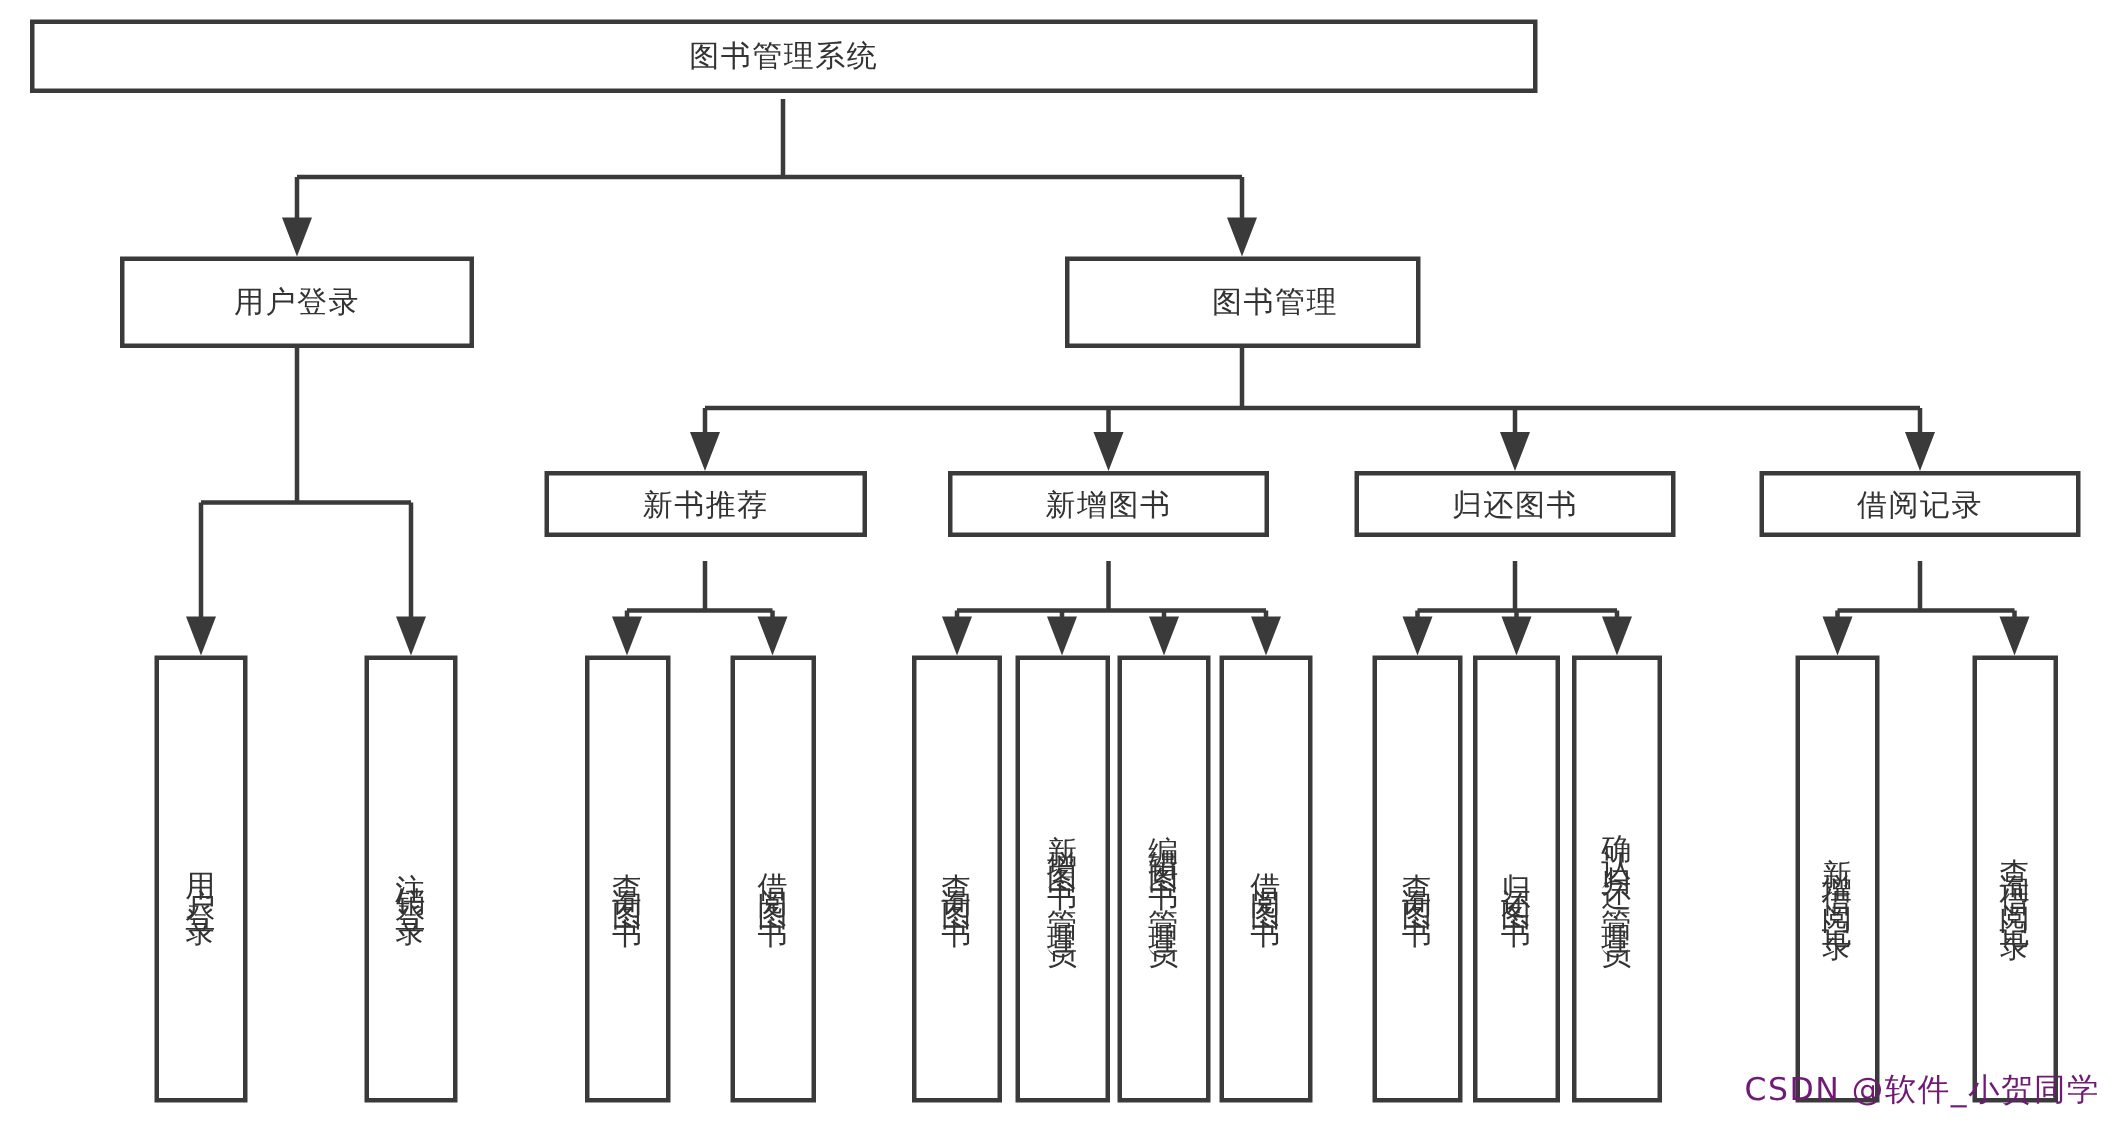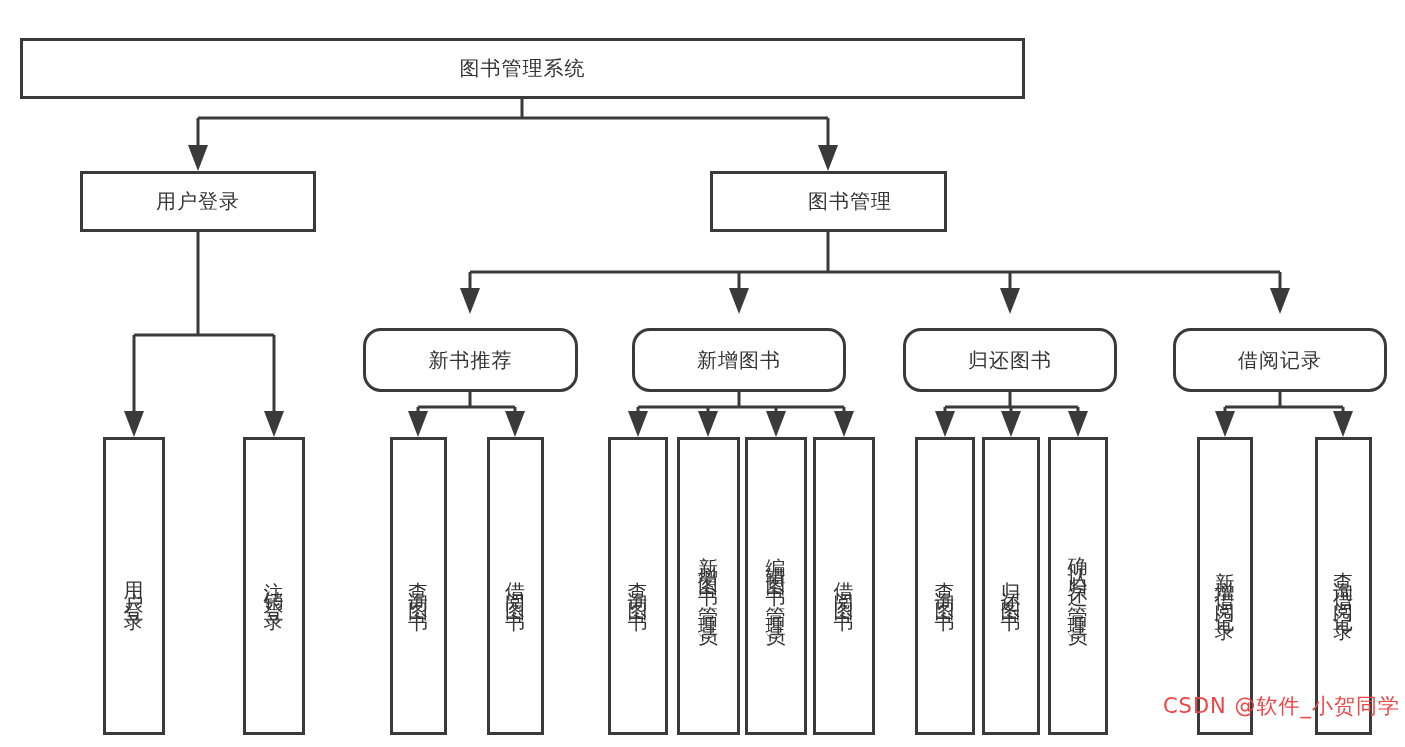--- a/index.html
+++ b/index.html
@@ -26,26 +26,26 @@
     white-space:nowrap;
   }
   .box .vlabel {
     writing-mode:vertical-rl;
     text-orientation:mixed;
     letter-spacing:10px;
     line-height:1;
     white-space:nowrap;
   }
   
-  .n-root   { left:20px;  top:13px;  width:1005px; height:61px;margin-top:25px; }
+  .n-root   { left:20px;  top:13px;  width:1005px; height:49px; }
   
   .n-login  { left:80px;  top:171px; width:236px; height:61px; }
   .n-mgmt   { left:710px; top:171px; width:237px; height:61px;padding-left:43px; }
   
-  .n-l2 { top:328px; height:64px;border-radius:18px; }
+  .n-l2 { top:314px; height:44px; }
   .n-newbook { left:363px;  width:215px; }
   .n-borrow  { left:632px;  width:214px; }
   .n-current { left:903px;  width:214px; }
   .n-records { left:1173px; width:214px;text-align:center; }
   
   .leaf { top:437px; height:298px; }
   .lf1  { left:103px;  width:62px; }
   .lf2  { left:243px;  width:62px; }
   .lf3  { left:390px;  width:57px; }
   .lf4  { left:487px;  width:57px; }
@@ -59,24 +59,24 @@
   .lf12 { left:1197px; width:56px; }
   .lf13 { left:1315px; width:57px; }
 
   svg.connectors {
     position:absolute; left:0; top:0;
     width:1405px; height:747px;
     pointer-events:none;
   }
   .watermark {
     position:absolute;
-    right:5px; bottom:27px;
+    right:5px; bottom:7px;
     font-size:21px;
     letter-spacing:1px;
-    color:#ef4444;
+    color:#701a75;
     z-index:6;
     white-space:nowrap;
   }
 </style>
 </head>
 <body>
 
 <div class="canvas">
 
   <svg class="connectors" viewBox="0 0 1405 747" xmlns="http://www.w3.org/2000/svg">

